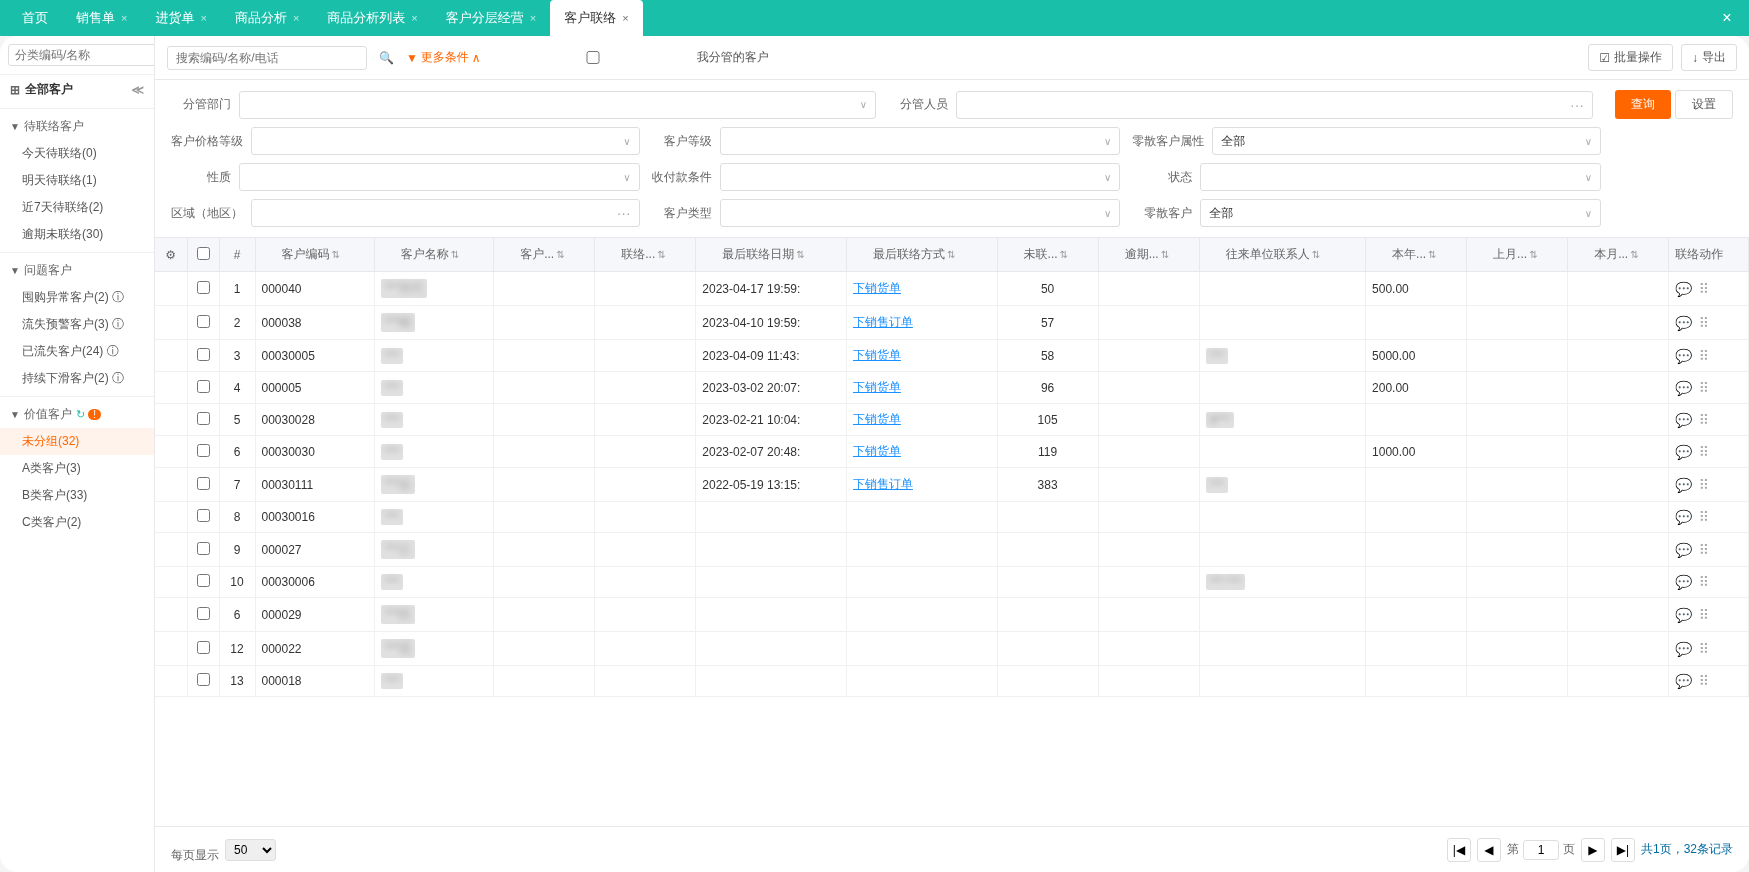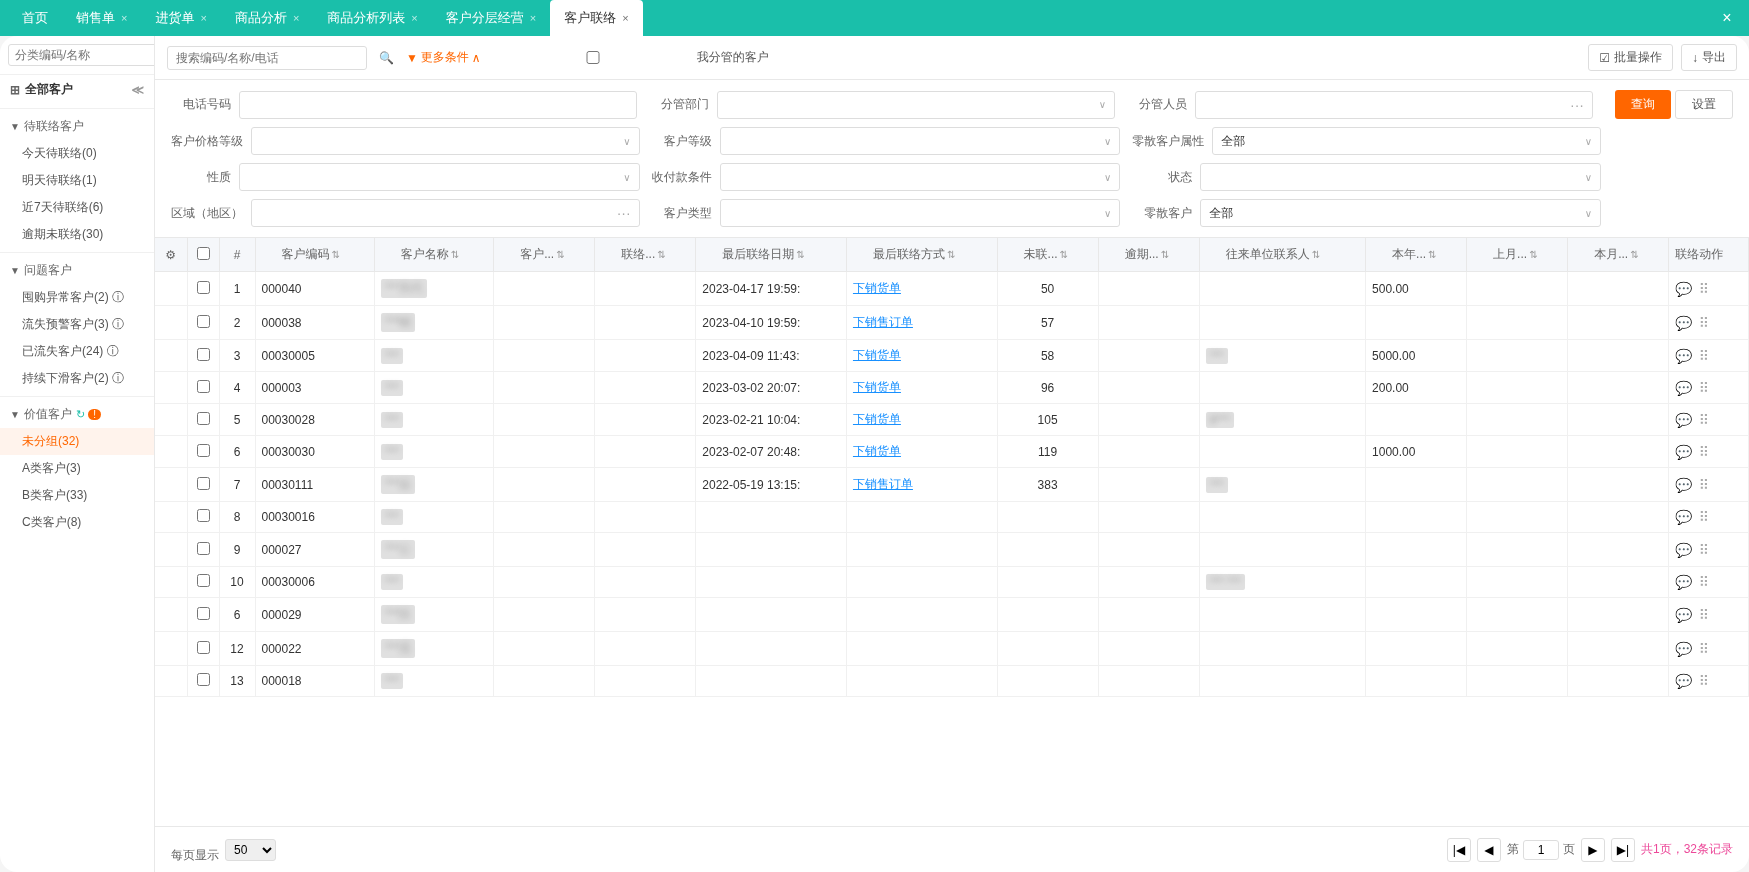--- a/index.html
+++ b/index.html
@@ -385,21 +385,21 @@
       color: #666;
     }
     .page-num input {
       width: 36px;
       border: 1px solid #ddd;
       border-radius: 3px;
       padding: 2px 4px;
       text-align: center;
       font-size: 12px;
     }
-    .total-info { color: #ec4899; }
+    .total-info { color: #0369a1; }
 
     
     .settings-col {
       width: 32px;
       text-align: center;
     }
     .checkbox-col { width: 32px; text-align: center; }
     .num-col { width: 36px; text-align: center; }
 
     .sidebar-divider {
@@ -463,21 +463,21 @@
       <span class="arrow">▼</span>
       <span>待联络客户</span>
     </div>
     <div class="sidebar-item">
       <span>今天待联络(0)</span>
     </div>
     <div class="sidebar-item">
       <span>明天待联络(1)</span>
     </div>
     <div class="sidebar-item">
-      <span>近7天待联络(6)</span>
+      <span>近7天待联络(2)</span>
     </div>
     <div class="sidebar-item">
       <span>逾期未联络(30)</span>
     </div>
 
     <div class="sidebar-divider"></div>
 
     <div class="sidebar-group-title">
       <span class="arrow">▼</span>
       <span>问题客户</span>
@@ -506,21 +506,21 @@
     <div class="sidebar-item active">
       <span>未分组(32)</span>
     </div>
     <div class="sidebar-item">
       <span>A类客户(3)</span>
     </div>
     <div class="sidebar-item">
       <span>B类客户(33)</span>
     </div>
     <div class="sidebar-item">
-      <span>C类客户(8)</span>
+      <span>C类客户(2)</span>
     </div>
   </div>
 
   <div class="content-area">
 
     <div class="filter-bar">
       <input type="text" placeholder="搜索编码/名称/电话" style="">
       <span class="search-btn">🔍</span>
       <div class="more-filters">
         <span>▼</span>
@@ -541,24 +541,20 @@
           <span>↓</span>
           <span>导出</span>
         </button>
       </div>
     </div>
 
     <div class="advanced-filter">
 
       <div class="filter-row">
         <div class="filter-field">
-          <label>电话号码</label>
-          <div class="field-input"></div>
-        </div>
-        <div class="filter-field">
           <label>分管部门</label>
           <div class="field-input">
             <span></span>
               <span class="arrow-down">∨</span>
           </div>
         </div>
         <div class="filter-field">
           <label>分管人员</label>
           <div class="field-input">
             <span></span>
@@ -760,21 +756,21 @@
         <div class="row-actions">
           <span class="action-icon">💬</span>
           <span class="action-icon">⠿</span>
         </div>
       </td>
     </tr>
             <tr>
       <td class="center"></td>
       <td class="center"><input type="checkbox" style=""></td>
       <td class="center">4</td>
-      <td>000003</td>
+      <td>000005</td>
       <td><span class="blurred-text">***</span></td>
       <td></td>
       <td></td>
       <td>2023-03-02 20:07:</td>
       <td><span class="link-text">下销货单</span></td>
       <td class="center">96</td>
       <td></td>
       <td></td>
       <td>200.00</td>
       <td></td>

